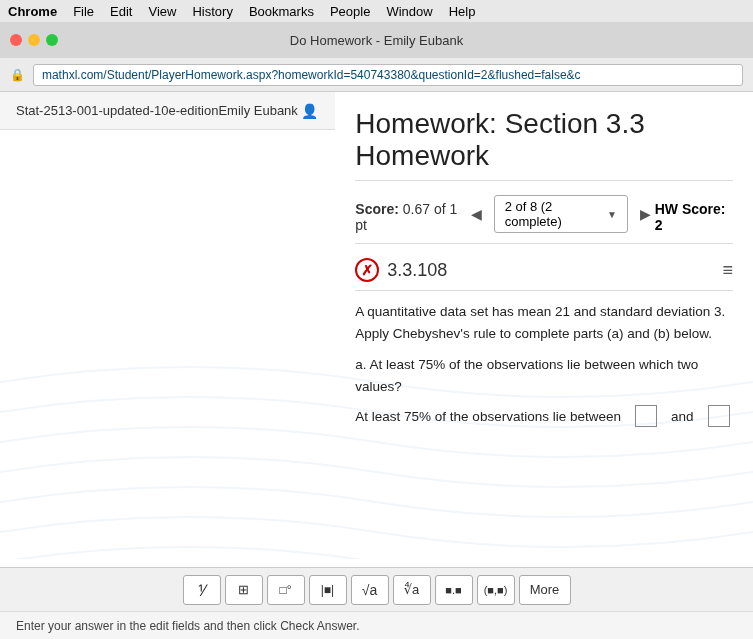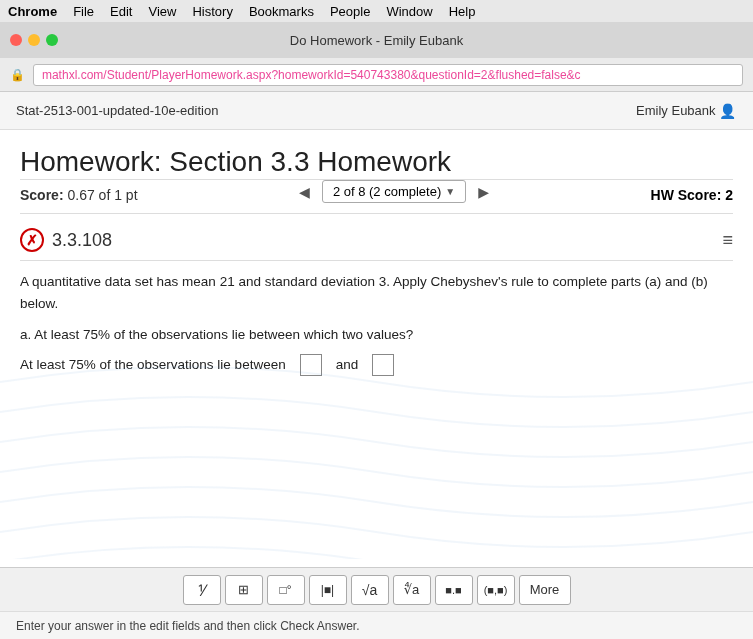--- a/index.html
+++ b/index.html
@@ -67,39 +67,39 @@
       padding: 0 10px;
       gap: 8px;
       border-bottom: 1px solid #ccc;
     }
     .lock-icon {
       color: #555;
       font-size: 12px;
     }
     .address-text {
       font-size: 12px;
-      color: #ec4899;
+      color: #0c4a6e;
       background: #fff;
       border: 1px solid #bbb;
       border-radius: 3px;
       padding: 2px 8px;
       flex: 1;
       height: 22px;
       display: flex;
       align-items: center;
       overflow: hidden;
       white-space: nowrap;
     }
 
     
     .browser-content {
       background: #fff;
       height: calc(639px - 22px - 36px - 34px);
       display: flex;
-      flex-direction: column;
+      flex-direction: row;
     }
 
     
     .course-header {
       background: #f5f5f5;
       border-bottom: 1px solid #ddd;
       padding: 8px 16px;
       display: flex;
       align-items: center;
       justify-content: space-between;
@@ -124,22 +124,23 @@
     .main-content {
       padding: 16px 20px;
       flex: 1;
       overflow-y: auto;
     }
 
     .homework-title {
       font-size: 28px;
       font-weight: 300;
       color: #222;
+      margin-bottom: 14px;
       border-bottom: 1px solid #ddd;
-      padding-bottom: 1px;
+      padding-bottom: 8px;
     }
 
     .score-bar {
       display: flex;
       align-items: flex-end;
       justify-content: space-between;
       margin-bottom: 14px;
       padding-bottom: 10px;
       border-bottom: 1px solid #ddd;
     }

